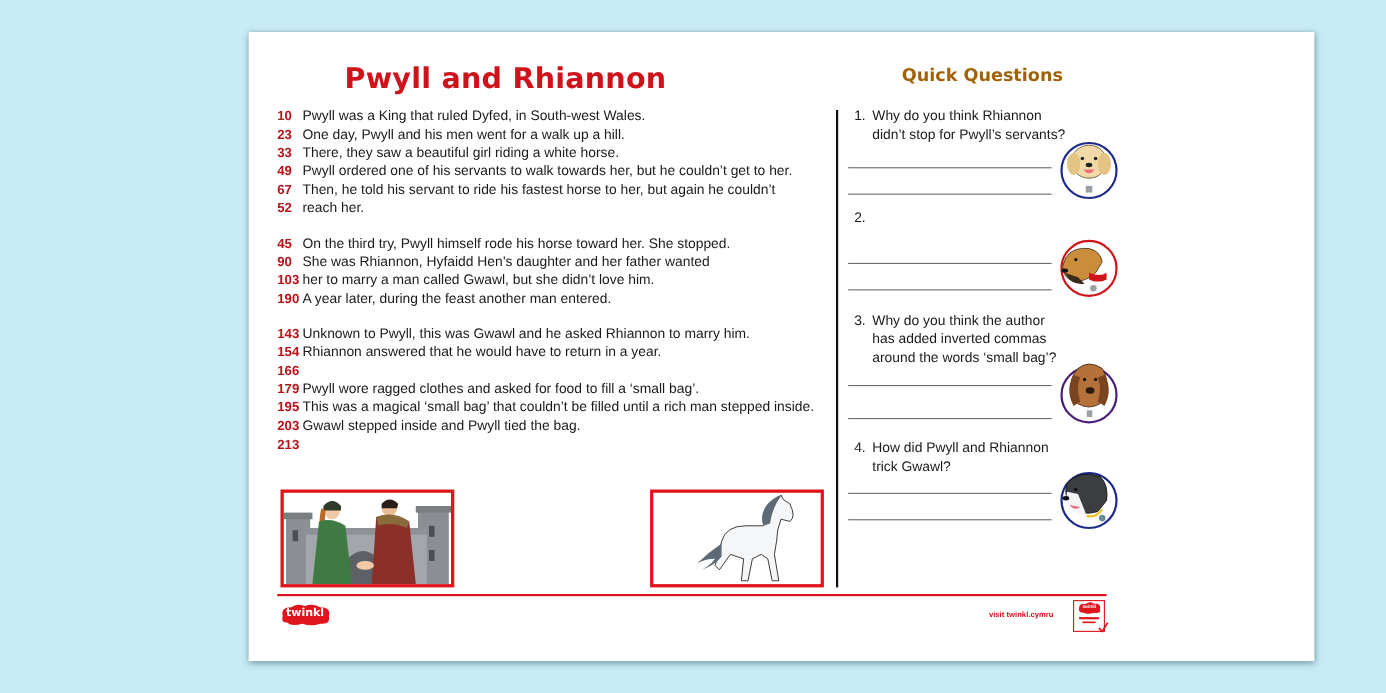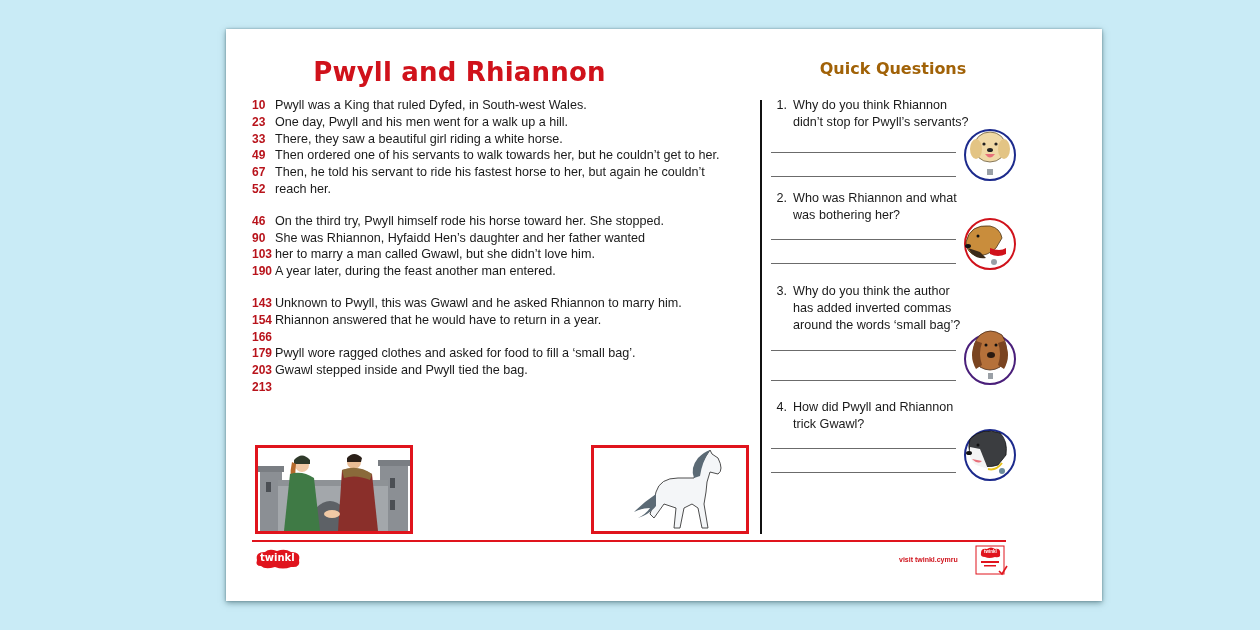--- a/index.html
+++ b/index.html
@@ -5,21 +5,21 @@
   * { box-sizing: border-box; margin: 0; padding: 0; }
   html, body { width: 1260px; height: 630px; overflow: hidden; }
   body {
     background: #c9ebf6;
     font-family: "Liberation Sans", sans-serif;
     position: relative;
   }
   .sheet {
     position: absolute;
     left: 226px; top: 29px;
-    width: 876px; height: 572px;
+    width: 969px; height: 572px;
     background: #ffffff;
     box-shadow: 0 2px 6px rgba(40, 80, 90, 0.55), 0 0 2px rgba(40,80,90,0.4);
   }
   .title {
     position: absolute;
     left: 30px; top: 28px;
     width: 407px;
     text-align: center;
     font-family: "DejaVu Sans", sans-serif;
     font-weight: bold;
@@ -130,34 +130,34 @@
       <div class="line">
           <span class="ln">23</span>
           <span>One day, Pwyll and his men went for a walk up a hill.</span>
         </div>
       <div class="line">
           <span class="ln">33</span>
           <span>There, they saw a beautiful girl riding a white horse.</span>
         </div>
       <div class="line">
           <span class="ln">49</span>
-          <span>Then ordered one of his servants to walk towards her, but he couldn’t get to her.</span>
+          <span>Pwyll ordered one of his servants to walk towards her, but he couldn’t get to her.</span>
         </div>
       <div class="line">
           <span class="ln">67</span>
           <span>Then, he told his servant to ride his fastest horse to her, but again he couldn’t</span>
         </div>
       <div class="line">
           <span class="ln">52</span>
           <span>reach her.</span>
         </div>
     </div>
     <div class="para">
       <div class="line">
-          <span class="ln">46</span>
+          <span class="ln">45</span>
           <span>On the third try, Pwyll himself rode his horse toward her. She stopped.</span>
         </div>
       <div class="line">
           <span class="ln">90</span>
           <span>She was Rhiannon, Hyfaidd Hen’s daughter and her father wanted</span>
         </div>
       <div class="line">
           <span class="ln">103</span>
           <span>her to marry a man called Gwawl, but she didn’t love him.</span>
         </div>
@@ -174,20 +174,24 @@
       <div class="line">
           <span class="ln">154</span>
           <span>Rhiannon answered that he would have to return in a year.</span>
         </div>
       <div class="line">
           <span class="ln">166</span>
         </div>
       <div class="line">
           <span class="ln">179</span>
           <span>Pwyll wore ragged clothes and asked for food to fill a ‘small bag’.</span>
+        </div>
+      <div class="line">
+          <span class="ln">195</span>
+          <span>This was a magical ‘small bag’ that couldn’t be filled until a rich man stepped inside.</span>
         </div>
       <div class="line">
           <span class="ln">203</span>
           <span>Gwawl stepped inside and Pwyll tied the bag.</span>
         </div>
       <div class="line">
           <span class="ln">213</span>
         </div>
     </div>
   </div>
@@ -249,21 +253,20 @@
           <ellipse cx="24" cy="25" rx="3" ry="2" fill="#222"></ellipse>
           <path d="M19 29 Q24 36 29 29 Z" fill="#e8707a"></path>
           <rect x="21" y="44" width="6" height="6" fill="#9aa0a6"></rect>
         </svg>
       </div>
     </div>
 
     <div class="q" style="height:93px;">
       <div class="q-text">
         <span class="q-num">2.</span>
-        <span class="q-body">Who was Rhiannon and what was bothering her?</span>
       </div>
       <div class="ans-line" style="position:absolute; top:49px;"></div>
       <div class="ans-line" style="position:absolute; top:73px;"></div>
       <div class="dog" style="left:193px; top:28px; border-color:#d0121b;">
         <svg width="48" height="52" viewBox="0 0 48 52" style="position:absolute; left:-6px; top:-2px;">
           <path d="M6 24 Q10 6 30 8 Q40 10 42 20 L36 30 Q28 38 16 38 Q6 34 6 24 Z" fill="#c98d3c" stroke="#4a3418" stroke-width="0.8"></path>
           <path d="M8 30 Q14 42 26 40 L20 34 Z" fill="#3a2a1a"></path>
           <circle cx="18" cy="18" r="1.5" fill="#111"></circle>
           <ellipse cx="8" cy="28" rx="3" ry="2" fill="#111"></ellipse>
           <path d="M30 30 Q40 34 46 30 L46 36 Q38 40 30 36 Z" fill="#d0121b"></path>

